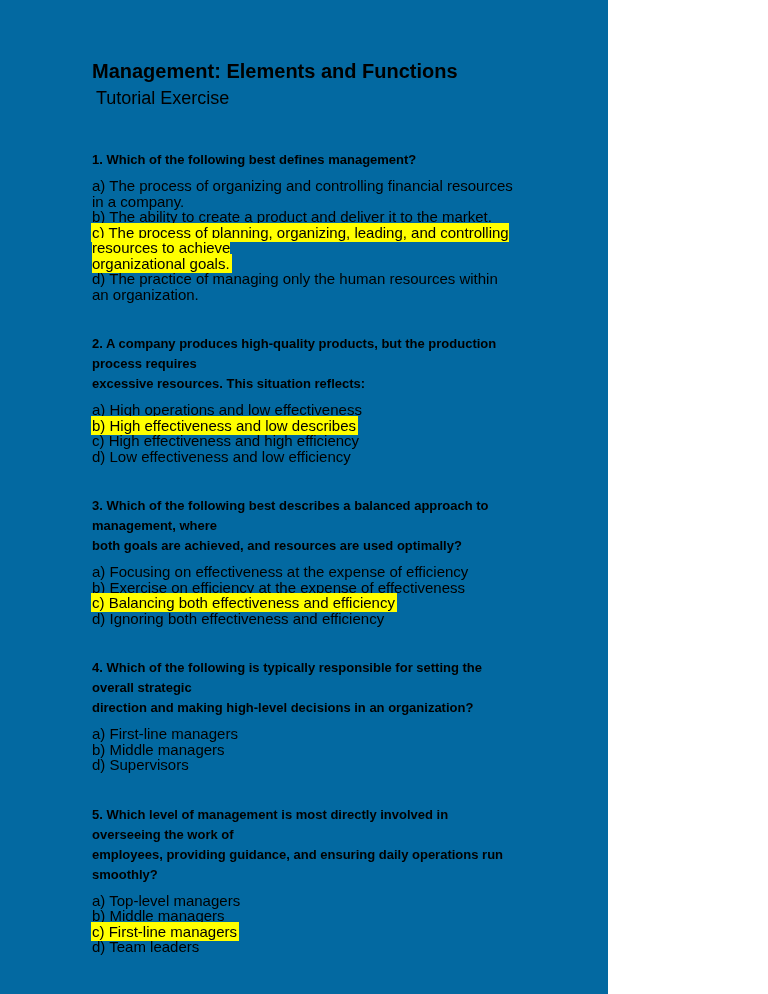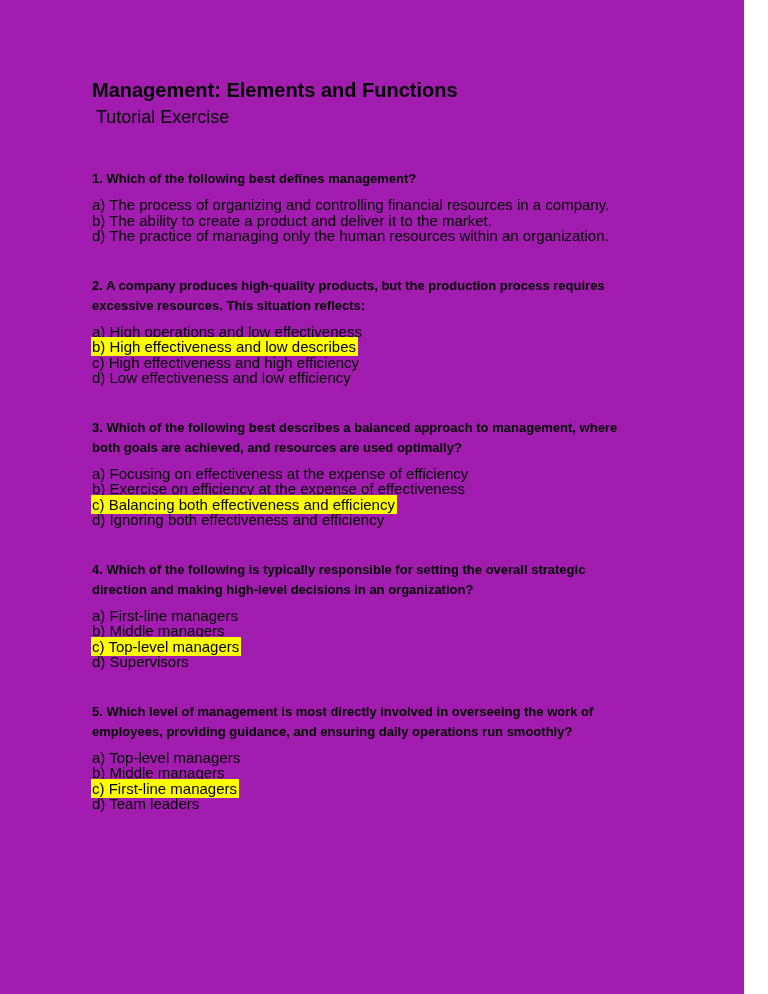--- a/index.html
+++ b/index.html
@@ -2,25 +2,25 @@
 <html style="--hl-color: #ffff00;"><head>
 <meta charset="utf-8">
 <style>
   html, body {
     margin: 0;
     padding: 0;
     background: #ffffff;
   }
   .page {
     position: relative;
-    width: 744px;
+    width: 608px;
     height: 994px;
-    background: #a21caf;
+    background: #0369a1;
     box-sizing: border-box;
-    padding: 79px 92px 0 92px;
+    padding: 60px 92px 0 92px;
     font-family: "Liberation Sans", "DejaVu Sans", sans-serif;
     color: #000000;
     overflow: hidden;
   }
   .doc-title {
     margin: 0;
     font-size: 20px;
     line-height: 23px;
     font-weight: bold;
     color: #000000;
@@ -72,20 +72,22 @@
   </header>
 
   <main class="questions">
   <section class="question">
     <h2 class="q-heading">1. Which of the following best defines management?</h2>
     <div class="options">
   <div class="option"><span class="option-text">a) The process of organizing and controlling financial resources in a company.</span></div>
 
   <div class="option"><span class="option-text">b) The ability to create a product and deliver it to the market.</span></div>
 
+  <div class="option"><span class="option-text hl">c) The process of planning, organizing, leading, and controlling resources to achieve
+organizational goals.</span></div>
 
   <div class="option"><span class="option-text">d) The practice of managing only the human resources within an organization.</span></div>
 </div>
   </section>
 
   <section class="question">
     <h2 class="q-heading">2. A company produces high-quality products, but the production process requires
 excessive resources. This situation reflects:</h2>
     <div class="options">
   <div class="option"><span class="option-text">a) High operations and low effectiveness</span></div>
@@ -113,21 +115,20 @@
   </section>
 
   <section class="question">
     <h2 class="q-heading">4. Which of the following is typically responsible for setting the overall strategic
 direction and making high-level decisions in an organization?</h2>
     <div class="options">
   <div class="option"><span class="option-text">a) First-line managers</span></div>
 
   <div class="option"><span class="option-text">b) Middle managers</span></div>
 
-  <div class="option"><span class="option-text hl">c) Top-level managers</span></div>
 
   <div class="option"><span class="option-text">d) Supervisors</span></div>
 </div>
   </section>
 
   <section class="question">
     <h2 class="q-heading">5. Which level of management is most directly involved in overseeing the work of
 employees, providing guidance, and ensuring daily operations run smoothly?</h2>
     <div class="options">
   <div class="option"><span class="option-text">a) Top-level managers</span></div>

